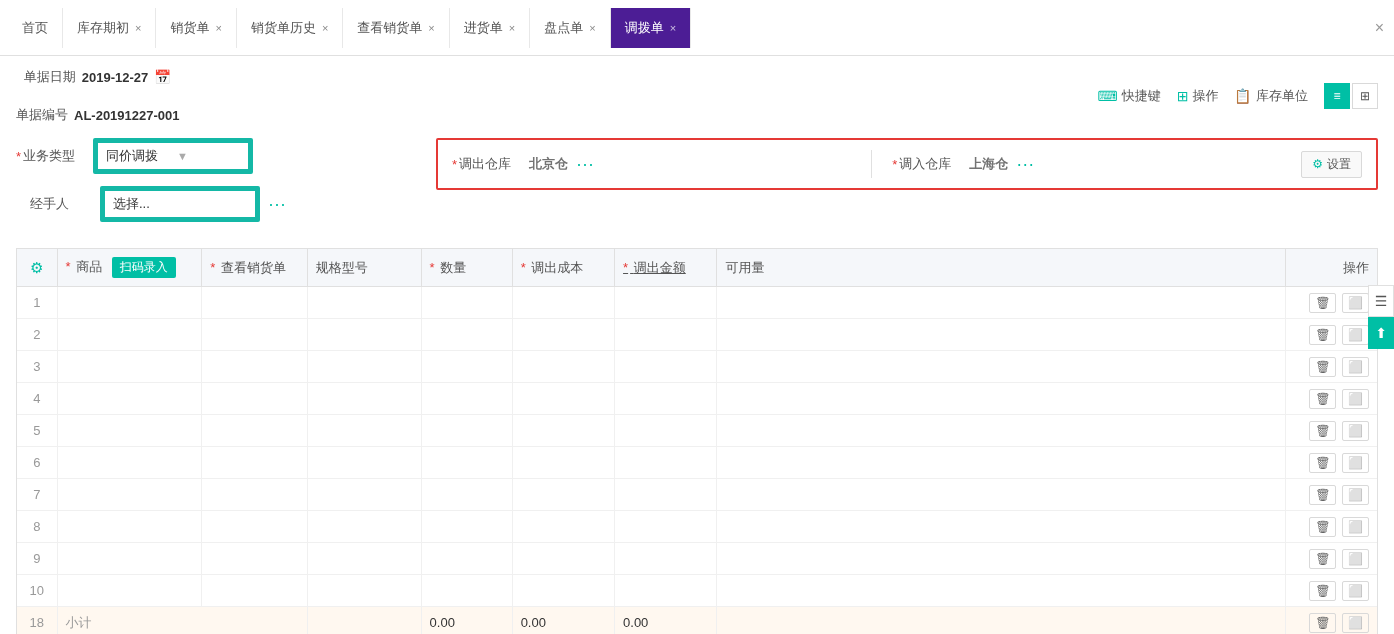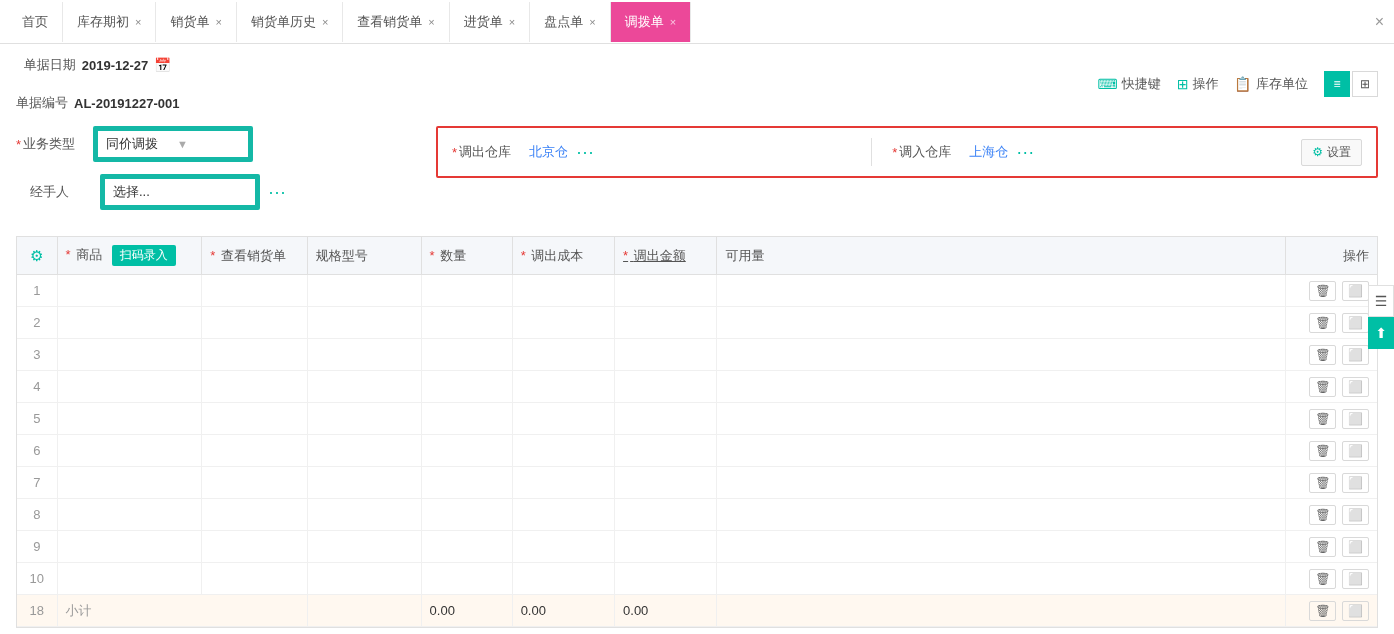--- a/index.html
+++ b/index.html
@@ -1,29 +1,29 @@
 <!DOCTYPE html>
 <html><head>
   <meta charset="utf-8">
   <style>
     * { box-sizing: border-box; margin: 0; padding: 0; }
     body { font-family: 'Microsoft YaHei', Arial, sans-serif; font-size: 13px; background: #f5f5f5; color: #333; overflow: hidden; }
 
     
     .tab-bar {
       display: flex; align-items: center; background: #fff; border-bottom: 1px solid #e0e0e0;
-      height: 44px; padding: 8px 8px; position: relative;
+      height: 56px; padding: 8px 8px; position: relative;
     }
     .tab-item {
       display: flex; align-items: center; padding: 0 14px; height: 40px; cursor: pointer;
       font-size: 13px; color: #555; border-right: 1px solid #e8e8e8; white-space: nowrap;
       position: relative;
     }
     .tab-item:first-child { border-left: none; }
-    .tab-item.active { background: #ec4899; color: #fff; justify-content: space-between; }
+    .tab-item.active { background: #4c1d95; color: #fff; justify-content: space-between; }
     .tab-item .close-btn { margin-left: 6px; font-size: 11px; cursor: pointer; opacity: 0.7; }
     .tab-item.active .close-btn { color: #fff; }
     .tab-bar-close { position: absolute; right: 10px; top: 50%; transform: translateY(-50%); cursor: pointer; font-size: 16px; color: #999; }
 
     
     .main-content { background: #fff; padding: 12px 16px; height: calc(100vh - 40px); overflow: hidden; }
 
     
     .header-row {
       display: flex; align-items: center; margin-bottom: 14px; justify-content: space-between;
@@ -47,21 +47,21 @@
     .form-section { display: flex; align-items: flex-start; gap: 0; margin-bottom: 14px; }
     .form-left { width: 420px; flex-shrink: 0; }
     .form-right {
       flex: 1; border: 2px solid #e53935; border-radius: 2px; padding: 10px 14px;
       display: flex; align-items: center; gap: 0; position: relative;
     }
 
     .field-row { display: flex; align-items: center; margin-bottom: 12px; }
     .field-label { color: #e53935; margin-right: 4px; }
     .field-name { color: #555; margin-right: 10px; min-width: 60px; }
-    .field-value { color: #3b82f6; font-weight: 400; }
+    .field-value { color: #737373; font-weight: 700; }
     .field-select {
       display: flex; align-items: center; border: 5px solid #14b8a6; border-radius: 2px;
       padding: 4px 8px; min-width: 160px; background: #fff; cursor: pointer;
     }
     .field-select span { flex: 1; color: #333; }
     .field-select .arrow { color: #aaa; font-size: 11px; margin-left: 8px; }
     .field-dots { color: #00bfa5; cursor: pointer; font-size: 18px; margin-left: 8px; }
 
     .warehouse-field { display: flex; align-items: center; flex: 1; }
     .warehouse-sep { width: 1px; background: #e0e0e0; height: 28px; margin: 0 20px; }

